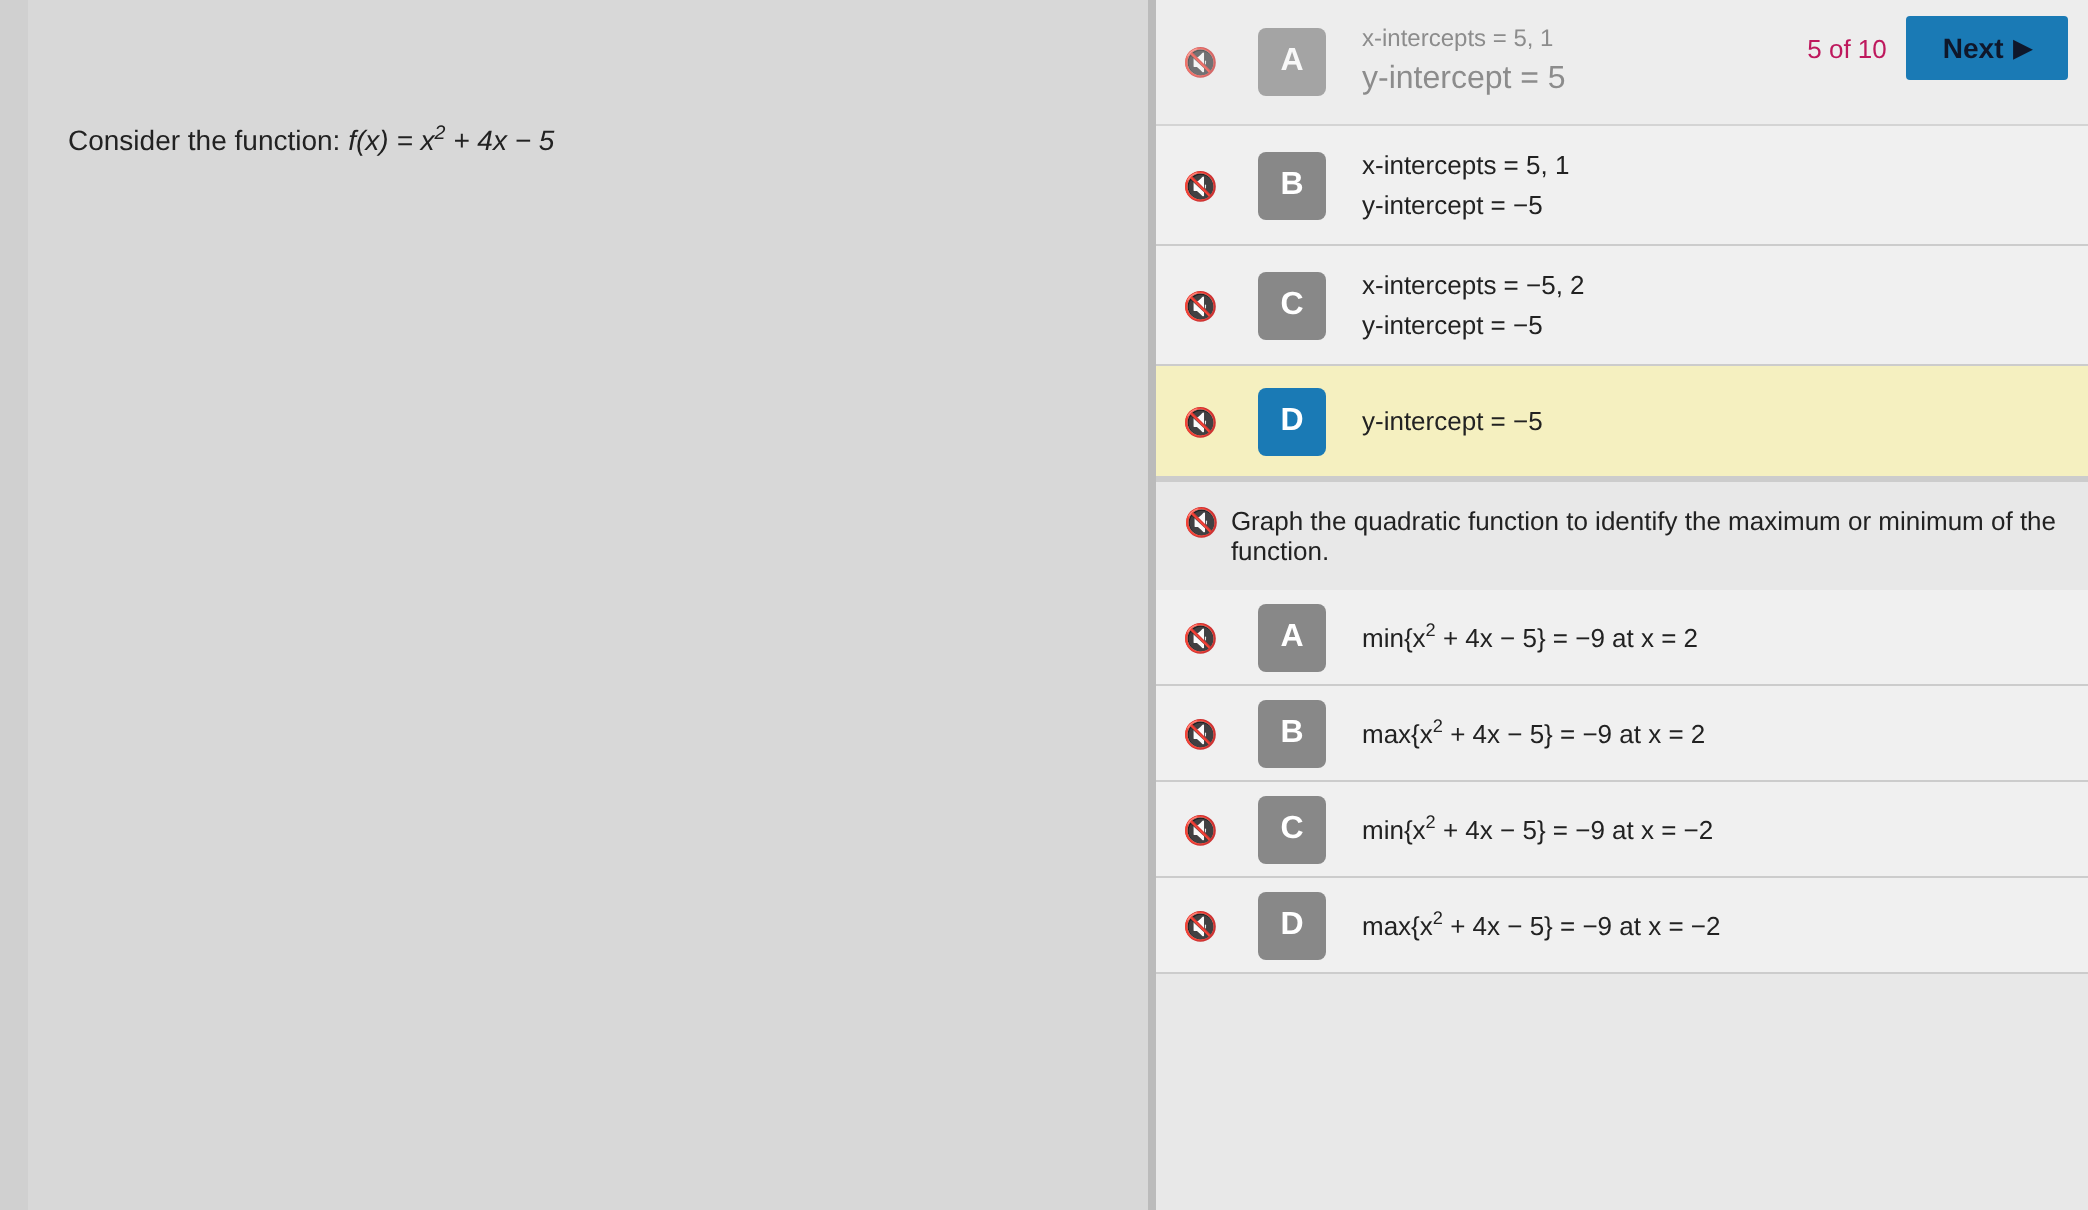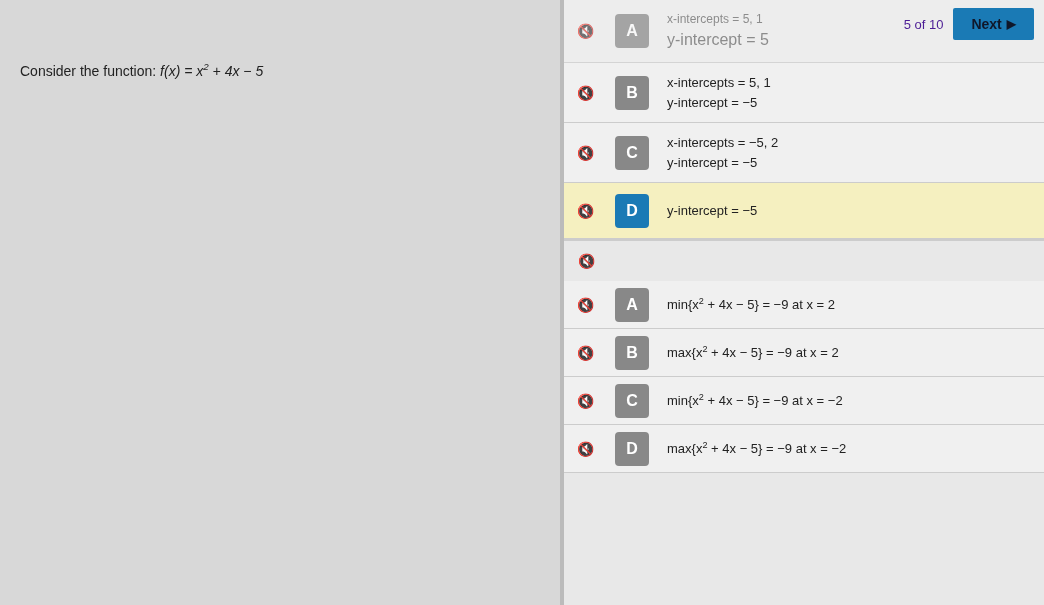--- a/index.html
+++ b/index.html
@@ -18,21 +18,21 @@
       right: 0;
       display: flex;
       align-items: center;
       padding: 8px 10px;
       gap: 10px;
       z-index: 10;
     }
 
     .progress-text {
       font-size: 13px;
-      color: #4c1d95;
+      color: #be185d;
       font-weight: 500;
     }
 
     .next-button {
       background: #1a7ab5;
       color: #0f172a;
       border: none;
       padding: 8px 18px;
       font-size: 14px;
       font-weight: bold;
@@ -51,20 +51,21 @@
       display: flex;
       width: 100%;
       height: 100%;
     }
 
     .left-panel {
       width: 560px;
       padding: 60px 30px 20px 20px;
       background: #d8d8d8;
       flex-shrink: 0;
+      margin-left: 14px;
     }
 
     .question-text {
       font-size: 14px;
       color: #222;
       line-height: 1.5;
     }
 
     .divider {
       width: 4px;
@@ -234,20 +235,21 @@
         <span class="audio-icon">🔇</span>
       </div>
       <div class="letter-badge selected">D</div>
       <div class="answer-content">
         <span class="answer-line">y-intercept = −5</span>
       </div>
     </div>
 
     <div class="second-question-header">
       <span style="font-size:14px; color:#555; flex-shrink:0;">🔇</span>
+      <span>Graph the quadratic function to identify the maximum or minimum of the function.</span>
     </div>
 
     <div class="second-answer-section">
 
       <div class="second-answer-row">
         <div class="audio-btn">
           <span class="audio-icon">🔇</span>
         </div>
         <div class="letter-badge default">A</div>
         <div class="answer-content">

